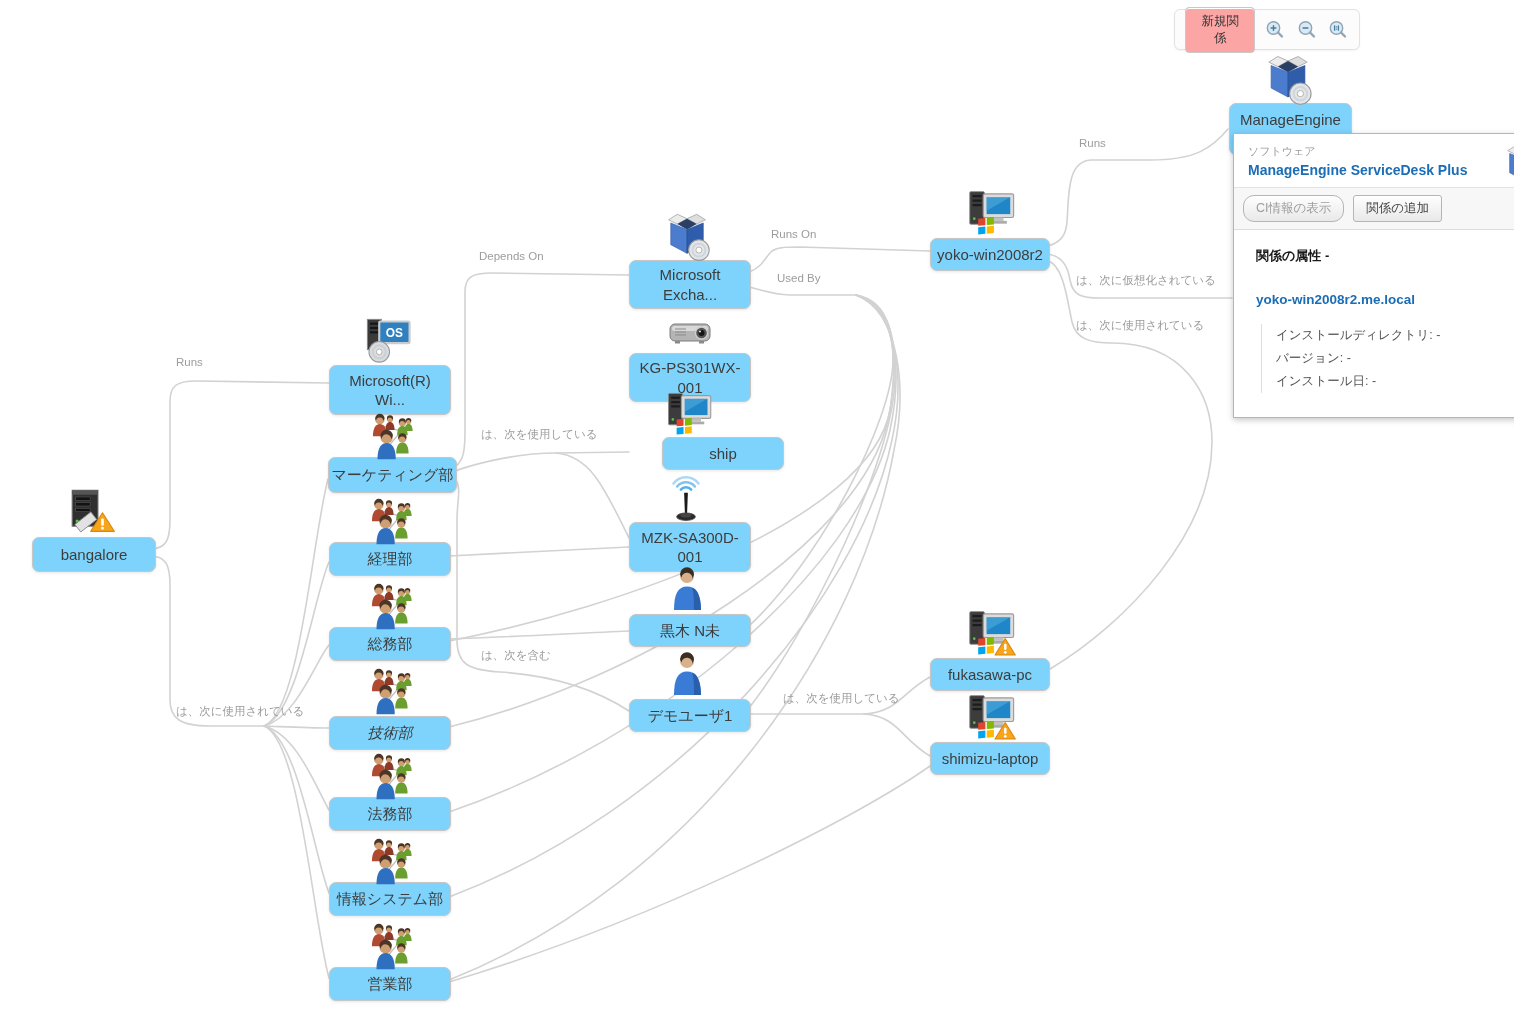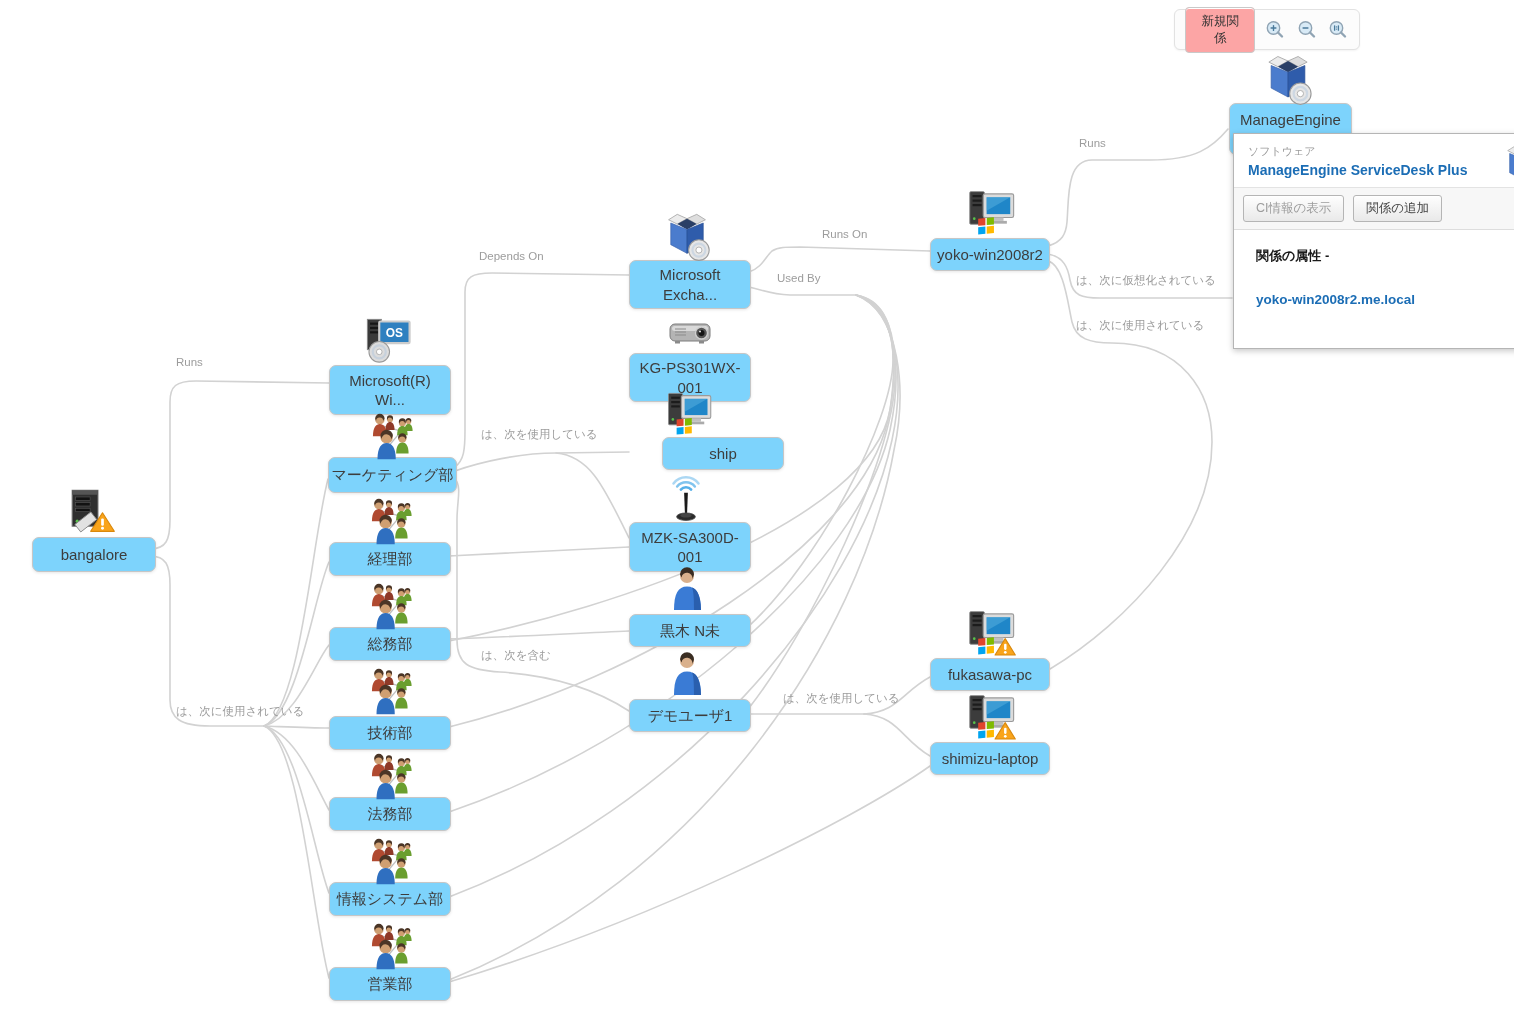--- a/index.html
+++ b/index.html
@@ -48,21 +48,21 @@
   .popup-title{font-size:14px;font-weight:bold;color:#1b6db5;}
   .popup-head-icon{position:absolute;left:267px;top:8px;}
   .popup-btnbar{
     background:#f7f7f7;border-top:1px solid #e3e3e3;border-bottom:1px solid #ddd;
     padding:7px 9px;display:flex;gap:9px;
   }
   .popup-btn{
     font-family:inherit;font-size:12.5px;padding:4px 12px;border:1px solid #b5b5b5;border-radius:3px;
     background:linear-gradient(#fefefe,#e9e9e9);cursor:pointer;box-shadow:inset 0 1px 0 #fff;
   }
-  .popup-btn.disabled{color:#9c9c9c;}
+  .popup-btn.disabled{color:#9c9c9c;border-radius:11px;}
   .popup-btn.normal{color:#444;}
   .popup-body{padding:17px 22px 24px 22px;}
   .attr-heading{font-size:13px;font-weight:bold;color:#1a1a1a;margin-bottom:27px;}
   .attr-target{font-size:13.5px;font-weight:bold;color:#1b6db5;margin-bottom:17px;cursor:pointer;}
   .attr-list{border-left:1px solid #ddd;margin-left:5px;padding-left:14px;}
   .attr-row{font-size:12.5px;color:#555;padding:3px 0;}
   .attr-value::before{content:": ";}
 </style>
 </head>
 <body>
@@ -100,21 +100,21 @@
     <path d="M864,714 C898,716 902,740 930,756"></path>
     <path d="M449,982 C640,925 848,824 930,766"></path>
   </svg>
 
 <div id="labels-layer">
     <div class="edge-label" style="left: 176px; top: 356px;">Runs</div>
     <div class="edge-label" style="left: 176px; top: 704px;">は、次に使用されている</div>
     <div class="edge-label" style="left: 479px; top: 250px;">Depends On</div>
     <div class="edge-label" style="left: 481px; top: 427px;">は、次を使用している</div>
     <div class="edge-label" style="left: 481px; top: 648px;">は、次を含む</div>
-    <div class="edge-label" style="left: 822px; top: 228px;">Runs On</div>
+    <div class="edge-label" style="left: 771px; top: 228px;">Runs On</div>
     <div class="edge-label" style="left: 777px; top: 272px;">Used By</div>
     <div class="edge-label" style="left: 1079px; top: 137px;">Runs</div>
     <div class="edge-label" style="left: 1076px; top: 273px;">は、次に仮想化されている</div>
     <div class="edge-label" style="left: 1076px; top: 318px;">は、次に使用されている</div>
     <div class="edge-label" style="left: 783px; top: 691px;">は、次を使用している</div>
   </div>
 <div id="nodes-layer">
     <span class="node-icon" style="left: 62px; top: 488px;"><svg width="54" height="54" viewBox="0 0 48 48">
         <rect x="9" y="2" width="23" height="32" fill="#2f2f2f" stroke="#7a7a7a" stroke-width="0.9"></rect>
         <rect x="9" y="2" width="23" height="4" fill="#555555"></rect>
@@ -281,21 +281,21 @@
           <circle cx="0" cy="-7.5" r="4.4" fill="#cf9f72"></circle>
           <path d="M-4.4,-8.6 A4.4,4.4 0 0 1 4.4,-8.6 L3.2,-6.2 A3.4,3.4 0 0 0 -3.6,-6.4 Z" fill="#4a3526"></path>
           <path d="M-6.5,8 C-6.5,-0.5 -3.5,-3.5 0,-3.5 C3.5,-3.5 6.5,-0.5 6.5,8 Z" fill="#6a9e2f"></path>
         </g>
         <g transform="translate(21,32) scale(1.25)">
           <circle cx="0" cy="-7.5" r="4.4" fill="#cf9f72"></circle>
           <path d="M-4.4,-8.6 A4.4,4.4 0 0 1 4.4,-8.6 L3.2,-6.2 A3.4,3.4 0 0 0 -3.6,-6.4 Z" fill="#4a3526"></path>
           <path d="M-6.5,8 C-6.5,-0.5 -3.5,-3.5 0,-3.5 C3.5,-3.5 6.5,-0.5 6.5,8 Z" fill="#2f6fc0"></path>
         </g>
       </svg></span>
-    <div class="node-box" style="left: 329px; top: 716px; width: 120px; height: 32px;">
+    <div class="node-box" style="left: 329px; top: 716px; width: 120px; height: 32px; font-style: italic;">
       <span class="nline">技術部</span>
     </div>
     <span class="node-icon" style="left: 362px; top: 752px;"><svg width="54" height="54" viewBox="0 0 48 48">
         <path d="M16,12 L34,17 M16,12 L23,30 M34,17 L23,30" stroke="#c0c0c0" stroke-width="1.2" fill="none"></path>
         <g transform="translate(15,14) scale(0.95)">
           <circle cx="0" cy="-7.5" r="4.4" fill="#cf9f72"></circle>
           <path d="M-4.4,-8.6 A4.4,4.4 0 0 1 4.4,-8.6 L3.2,-6.2 A3.4,3.4 0 0 0 -3.6,-6.4 Z" fill="#4a3526"></path>
           <path d="M-6.5,8 C-6.5,-0.5 -3.5,-3.5 0,-3.5 C3.5,-3.5 6.5,-0.5 6.5,8 Z" fill="#b04a30"></path>
         </g>
         <g transform="translate(24,11) scale(0.62)">
@@ -605,14 +605,19 @@
           <circle cx="35" cy="37" r="2.8" fill="#ffffff" stroke="#aaaaaa" stroke-width="0.8"></circle>
         </svg></span>
   </div>
   <div class="popup-btnbar">
     <button class="popup-btn disabled">CI情報の表示</button>
     <button class="popup-btn normal">関係の追加</button>
   </div>
   <div class="popup-body">
     <div class="attr-heading">関係の属性 -</div>
     <div class="attr-target">yoko-win2008r2.me.local</div>
+    <div class="attr-list" id="attr-list">
+        <div class="attr-row"><span>インストールディレクトリ</span><span class="attr-value">-</span></div>
+        <div class="attr-row"><span>バージョン</span><span class="attr-value">-</span></div>
+        <div class="attr-row"><span>インストール日</span><span class="attr-value">-</span></div>
+      </div>
   </div>
 </div>
 
 </body></html>

